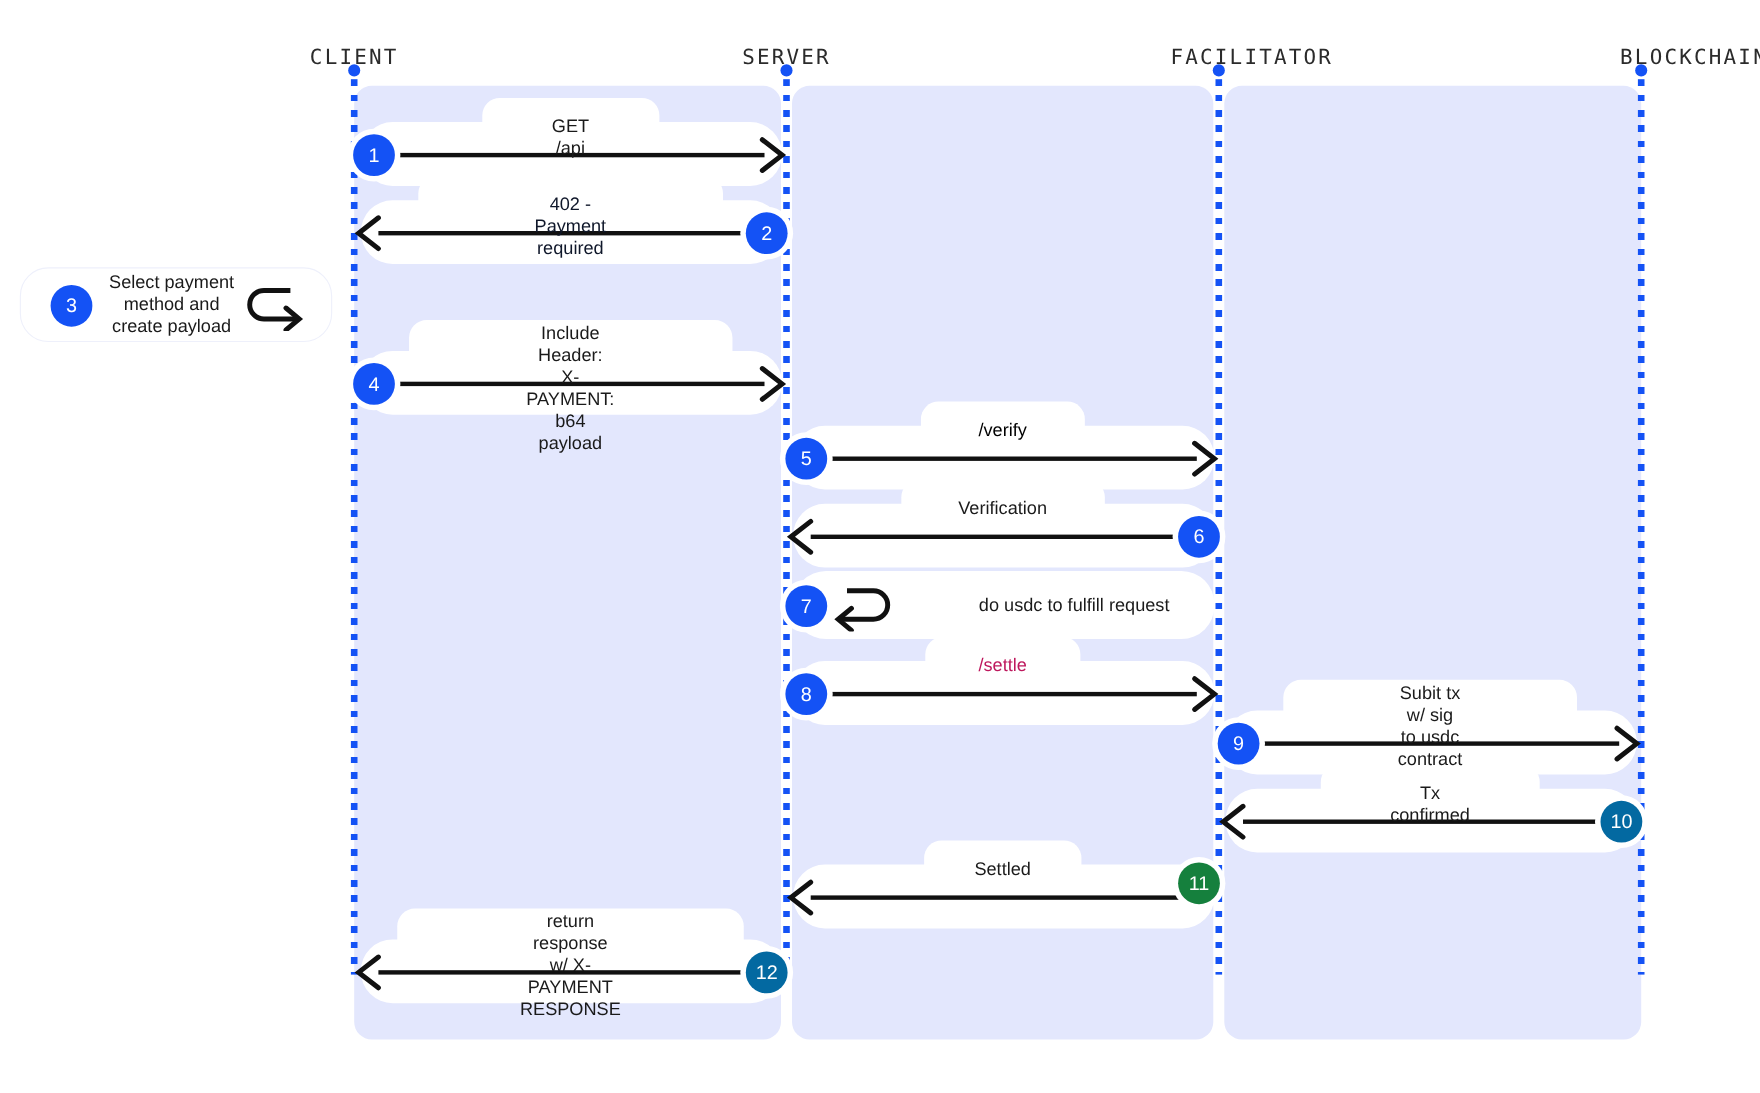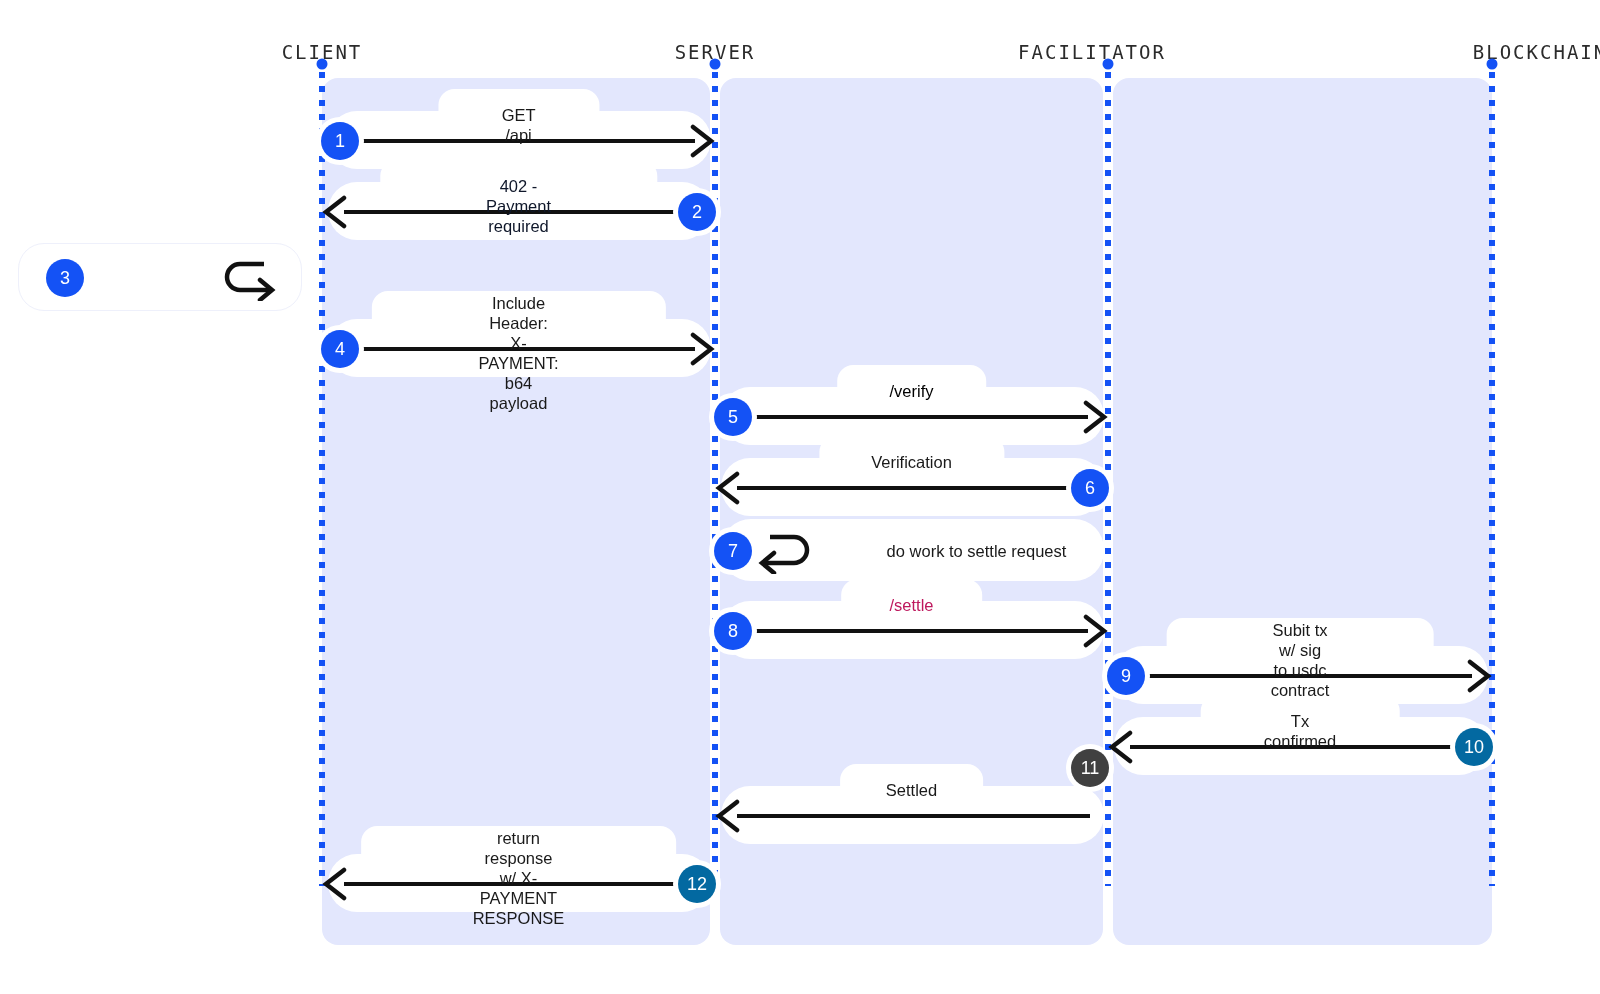--- a/index.html
+++ b/index.html
@@ -134,21 +134,21 @@
 <div id="canvas">
     <div class="band" style="left: 322px; width: 388px; top: 78px; height: 867px; background: rgb(227, 231, 253);"></div>
     <div class="band" style="left: 720px; width: 383px; top: 78px; height: 867px; background: rgb(227, 231, 253);"></div>
     <div class="band" style="left: 1113px; width: 379px; top: 78px; height: 867px; background: rgb(227, 231, 253);"></div>
     <div class="lifeline-header" style="left: 322px; color: rgb(43, 43, 43);">CLIENT</div>
     <div class="lifeline-dot" style="left: 322px; top: 64px; background: rgb(20, 82, 245);"></div>
     <div class="lifeline" style="left: 322px; top: 72px; height: 814px;"></div>
     <div class="lifeline-header" style="left: 715px; color: rgb(43, 43, 43);">SERVER</div>
     <div class="lifeline-dot" style="left: 715px; top: 64px; background: rgb(20, 82, 245);"></div>
     <div class="lifeline" style="left: 715px; top: 72px; height: 814px;"></div>
-    <div class="lifeline-header" style="left: 1092px; color: rgb(43, 43, 43);">FACILITATOR</div>
+    <div class="lifeline-header" style="left: 1138px; color: rgb(43, 43, 43);">FACILITATOR</div>
     <div class="lifeline-dot" style="left: 1108px; top: 64px; background: rgb(20, 82, 245);"></div>
     <div class="lifeline" style="left: 1108px; top: 72px; height: 814px;"></div>
     <div class="lifeline-header" style="left: 1540px; color: rgb(43, 43, 43);">BLOCKCHAIN</div>
     <div class="lifeline-dot" style="left: 1492px; top: 64px; background: rgb(20, 82, 245);"></div>
     <div class="lifeline" style="left: 1492px; top: 72px; height: 814px;"></div>
     <div class="msg" style="left: 0px; top: 0px;">
       <div class="msg-arrowbox" style="left: 328px; top: 111px; width: 383px; height: 58px; background: rgb(255, 255, 255);"></div>
       <div class="msg-labelbox" style="left: 518.5px; width: 161.115px; top: 89px; height: 42px; background: rgb(255, 255, 255);"></div>
       <div class="msg-line" style="left: 340px; width: 355px; top: 139px; background: rgb(17, 17, 17);"></div>
       <svg width="26" height="34" viewBox="0 0 26 34" class="arrowhead" style="position: absolute; left: 689px; top: 124px;">
@@ -230,46 +230,49 @@
       <div class="badge" style="left: 1474px; top: 747px; background: #0369a1;">10</div>
     </div>
     <div class="msg" style="left: 0px; top: 0px;">
       <div class="msg-arrowbox" style="left: 721px; top: 786px; width: 383px; height: 58px; background: rgb(255, 255, 255);"></div>
       <div class="msg-labelbox" style="left: 911.5px; width: 143.79px; top: 764px; height: 42px; background: rgb(255, 255, 255);"></div>
       <div class="msg-line" style="left: 737px; width: 353px; top: 814px; background: rgb(17, 17, 17);"></div>
       <svg width="26" height="34" viewBox="0 0 26 34" class="arrowhead" style="position: absolute; left: 715px; top: 799px;">
         <path d="M22 3 L4 17 L22 31" stroke="#111111" stroke-width="4.5" fill="none" stroke-linecap="round" stroke-linejoin="miter"></path>
       </svg>
       <div class="msg-label" style="left: 911.5px; top: 780px; color: rgb(26, 26, 26);">Settled</div>
-      <div class="badge" style="left: 1090px; top: 768px; background: #404040;">11</div>
+      <div class="badge" style="left: 1090px; top: 803px; background: #15803d;">11</div>
     </div>
     <div class="msg" style="left: 0px; top: 0px;">
       <div class="msg-arrowbox" style="left: 328px; top: 854px; width: 383px; height: 58px; background: rgb(255, 255, 255);"></div>
       <div class="msg-labelbox" style="left: 518.5px; width: 315.72px; top: 826px; height: 48px; background: rgb(255, 255, 255);"></div>
       <div class="msg-line" style="left: 344px; width: 353px; top: 882px; background: rgb(17, 17, 17);"></div>
       <svg width="26" height="34" viewBox="0 0 26 34" class="arrowhead" style="position: absolute; left: 322px; top: 867px;">
         <path d="M22 3 L4 17 L22 31" stroke="#111111" stroke-width="4.5" fill="none" stroke-linecap="round" stroke-linejoin="miter"></path>
       </svg>
       <div class="msg-label" style="left: 518.5px; top: 828px; color: rgb(26, 26, 26);">return response
 w/ X-PAYMENT RESPONSE</div>
       <div class="badge" style="left: 697px; top: 884px; background: #0369a1;">12</div>
     </div>
     <div class="selfbox" style="left: 18px; top: 243px; width: 284px; height: 68px; position: absolute;">
       <div class="badge" style="left: 46px; top: 34px; background: rgb(20, 82, 245); position: absolute; box-shadow: none;">3</div>
+      <div class="selfbox-text" style="position: absolute; left: 78px; top: 50%; transform: translateY(-50%); width: 118px; color: rgb(26, 26, 26);">Select payment
+method and
+create payload</div>
       <svg width="62" height="46" viewBox="0 0 62 46" style="position: absolute; left: 201px; top: 11px;">
         <g>
           <path d="M44 9 H20 A13 13 0 0 0 20 35 H50" stroke="#111111" stroke-width="4.5" fill="none" stroke-linecap="butt"></path>
           <path d="M40 25 L52 35 L40 45" stroke="#111111" stroke-width="4.5" fill="none" stroke-linecap="round"></path>
         </g>
       </svg>
     </div>
     <div class="selfrow">
       <div class="selfrow-box" style="left: 721px; top: 519px; width: 383px; height: 62px; background: rgb(255, 255, 255);"></div>
       <svg width="62" height="46" viewBox="0 0 62 46" style="position: absolute; left: 752px; top: 528px; transform: scaleX(-1); z-index: 5;">
         <g>
           <path d="M44 9 H20 A13 13 0 0 0 20 35 H50" stroke="#111111" stroke-width="4.5" fill="none" stroke-linecap="butt"></path>
           <path d="M40 25 L52 35 L40 45" stroke="#111111" stroke-width="4.5" fill="none" stroke-linecap="round"></path>
         </g>
       </svg>
-      <div class="selfrow-text" style="left: 976.5px; top: 551px; color: rgb(26, 26, 26);">do work to settle request</div>
+      <div class="selfrow-text" style="left: 976.5px; top: 551px; color: rgb(26, 26, 26);">do usdc to fulfill request</div>
       <div class="badge" style="left: 733px; top: 551px; background: rgb(20, 82, 245);">7</div>
     </div>
   </div>
 
 </body></html>

